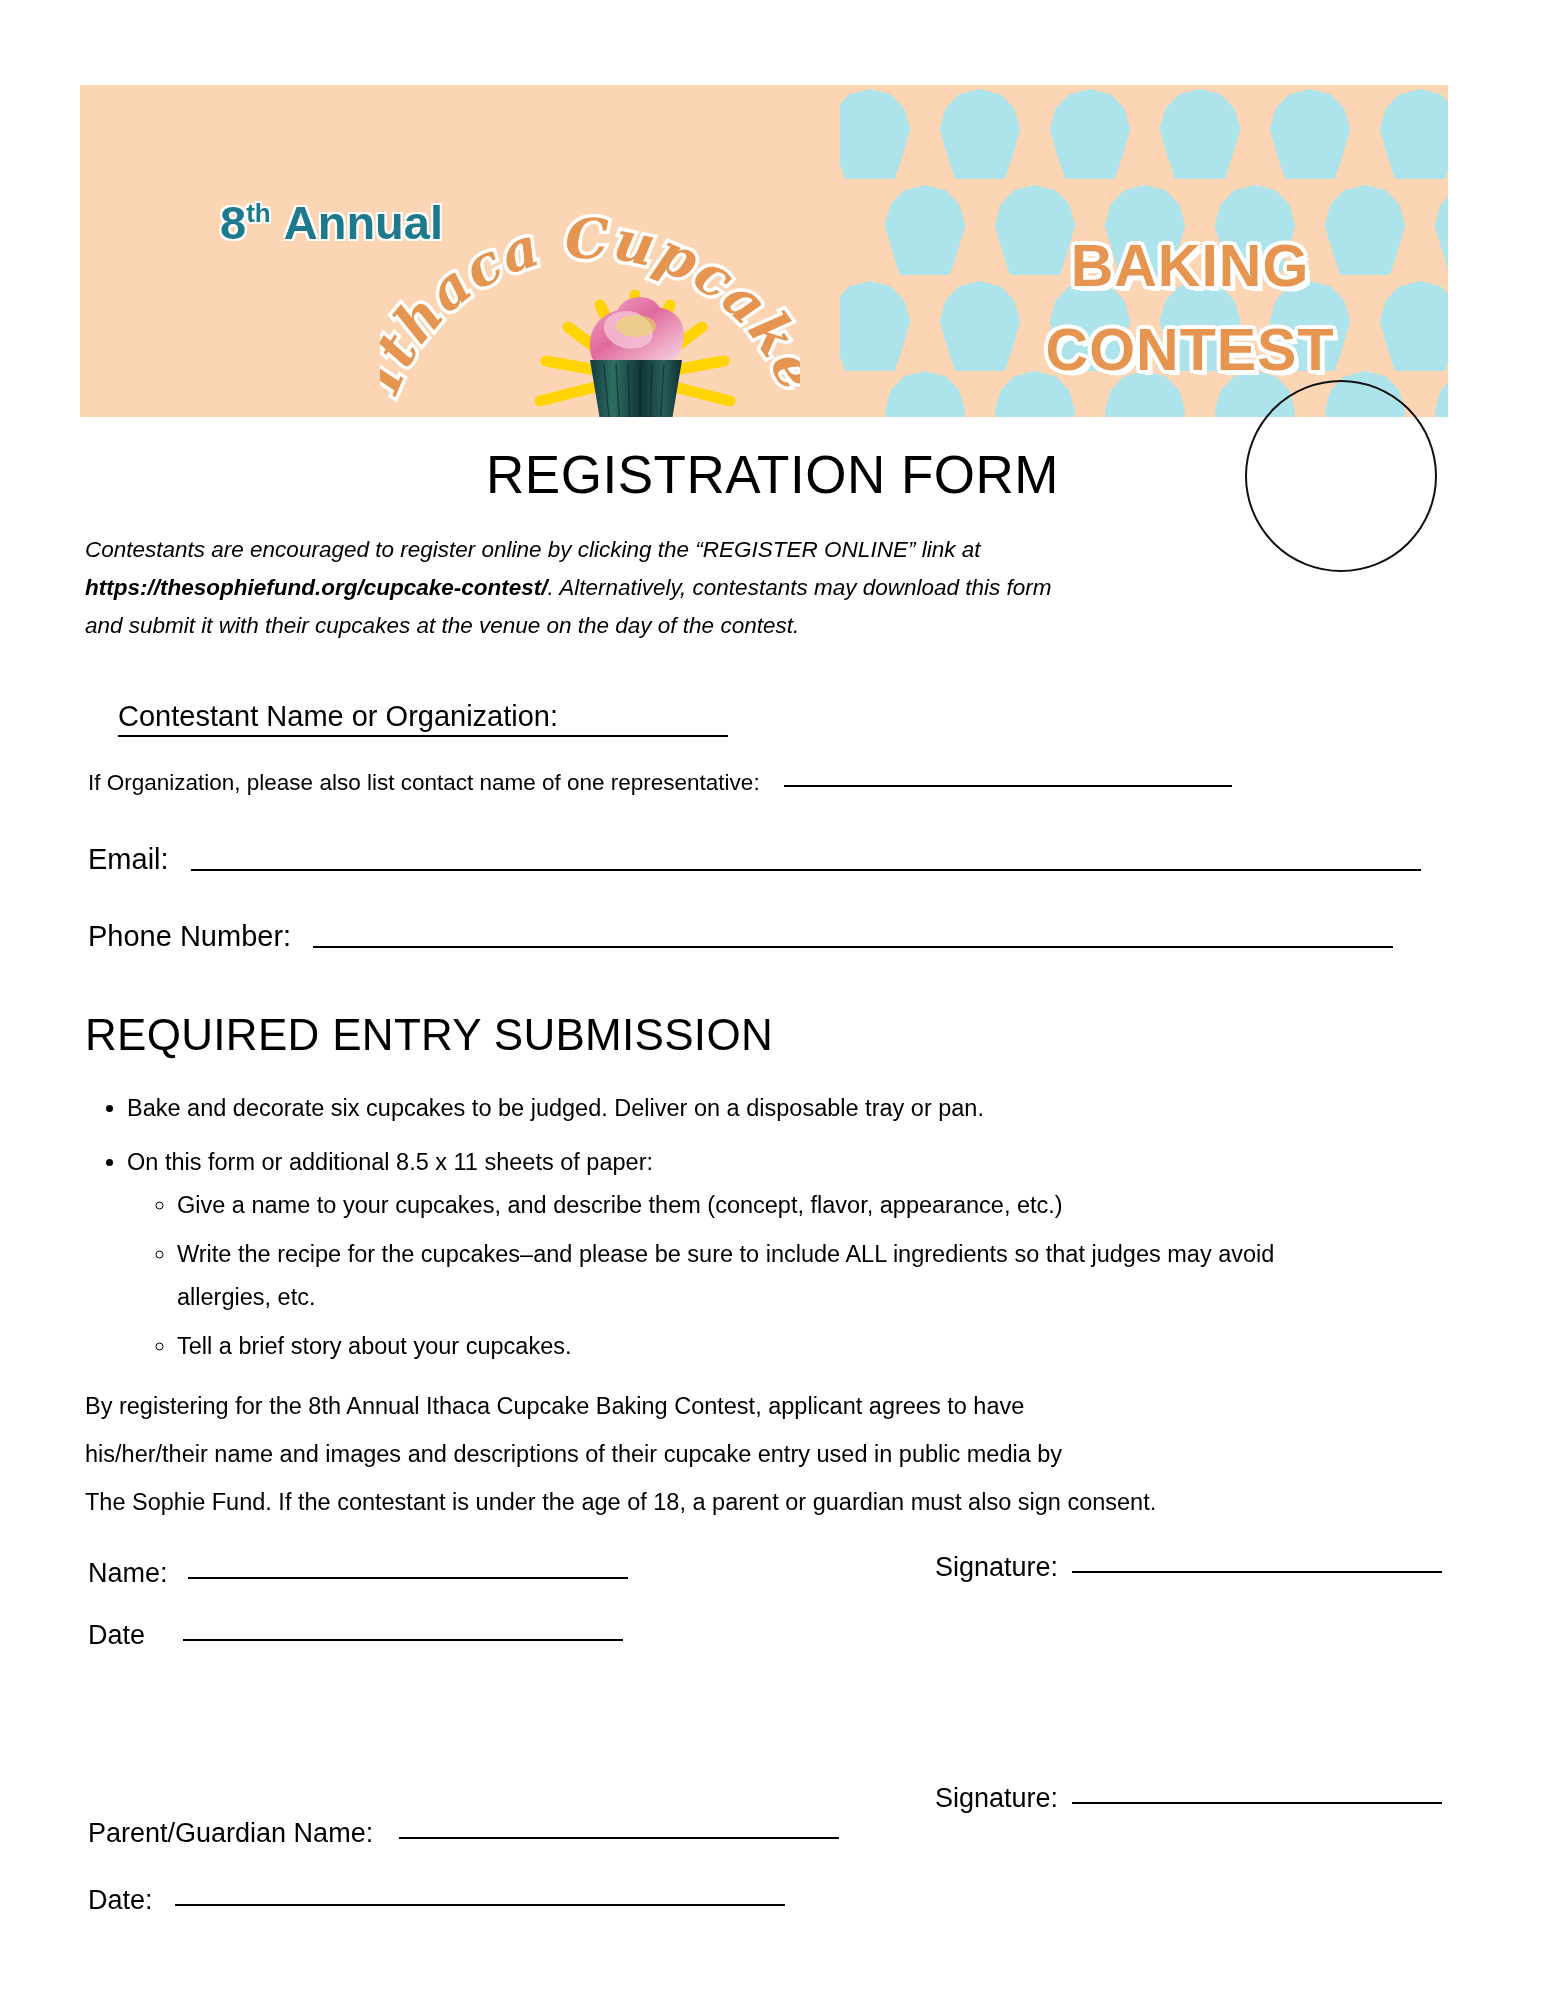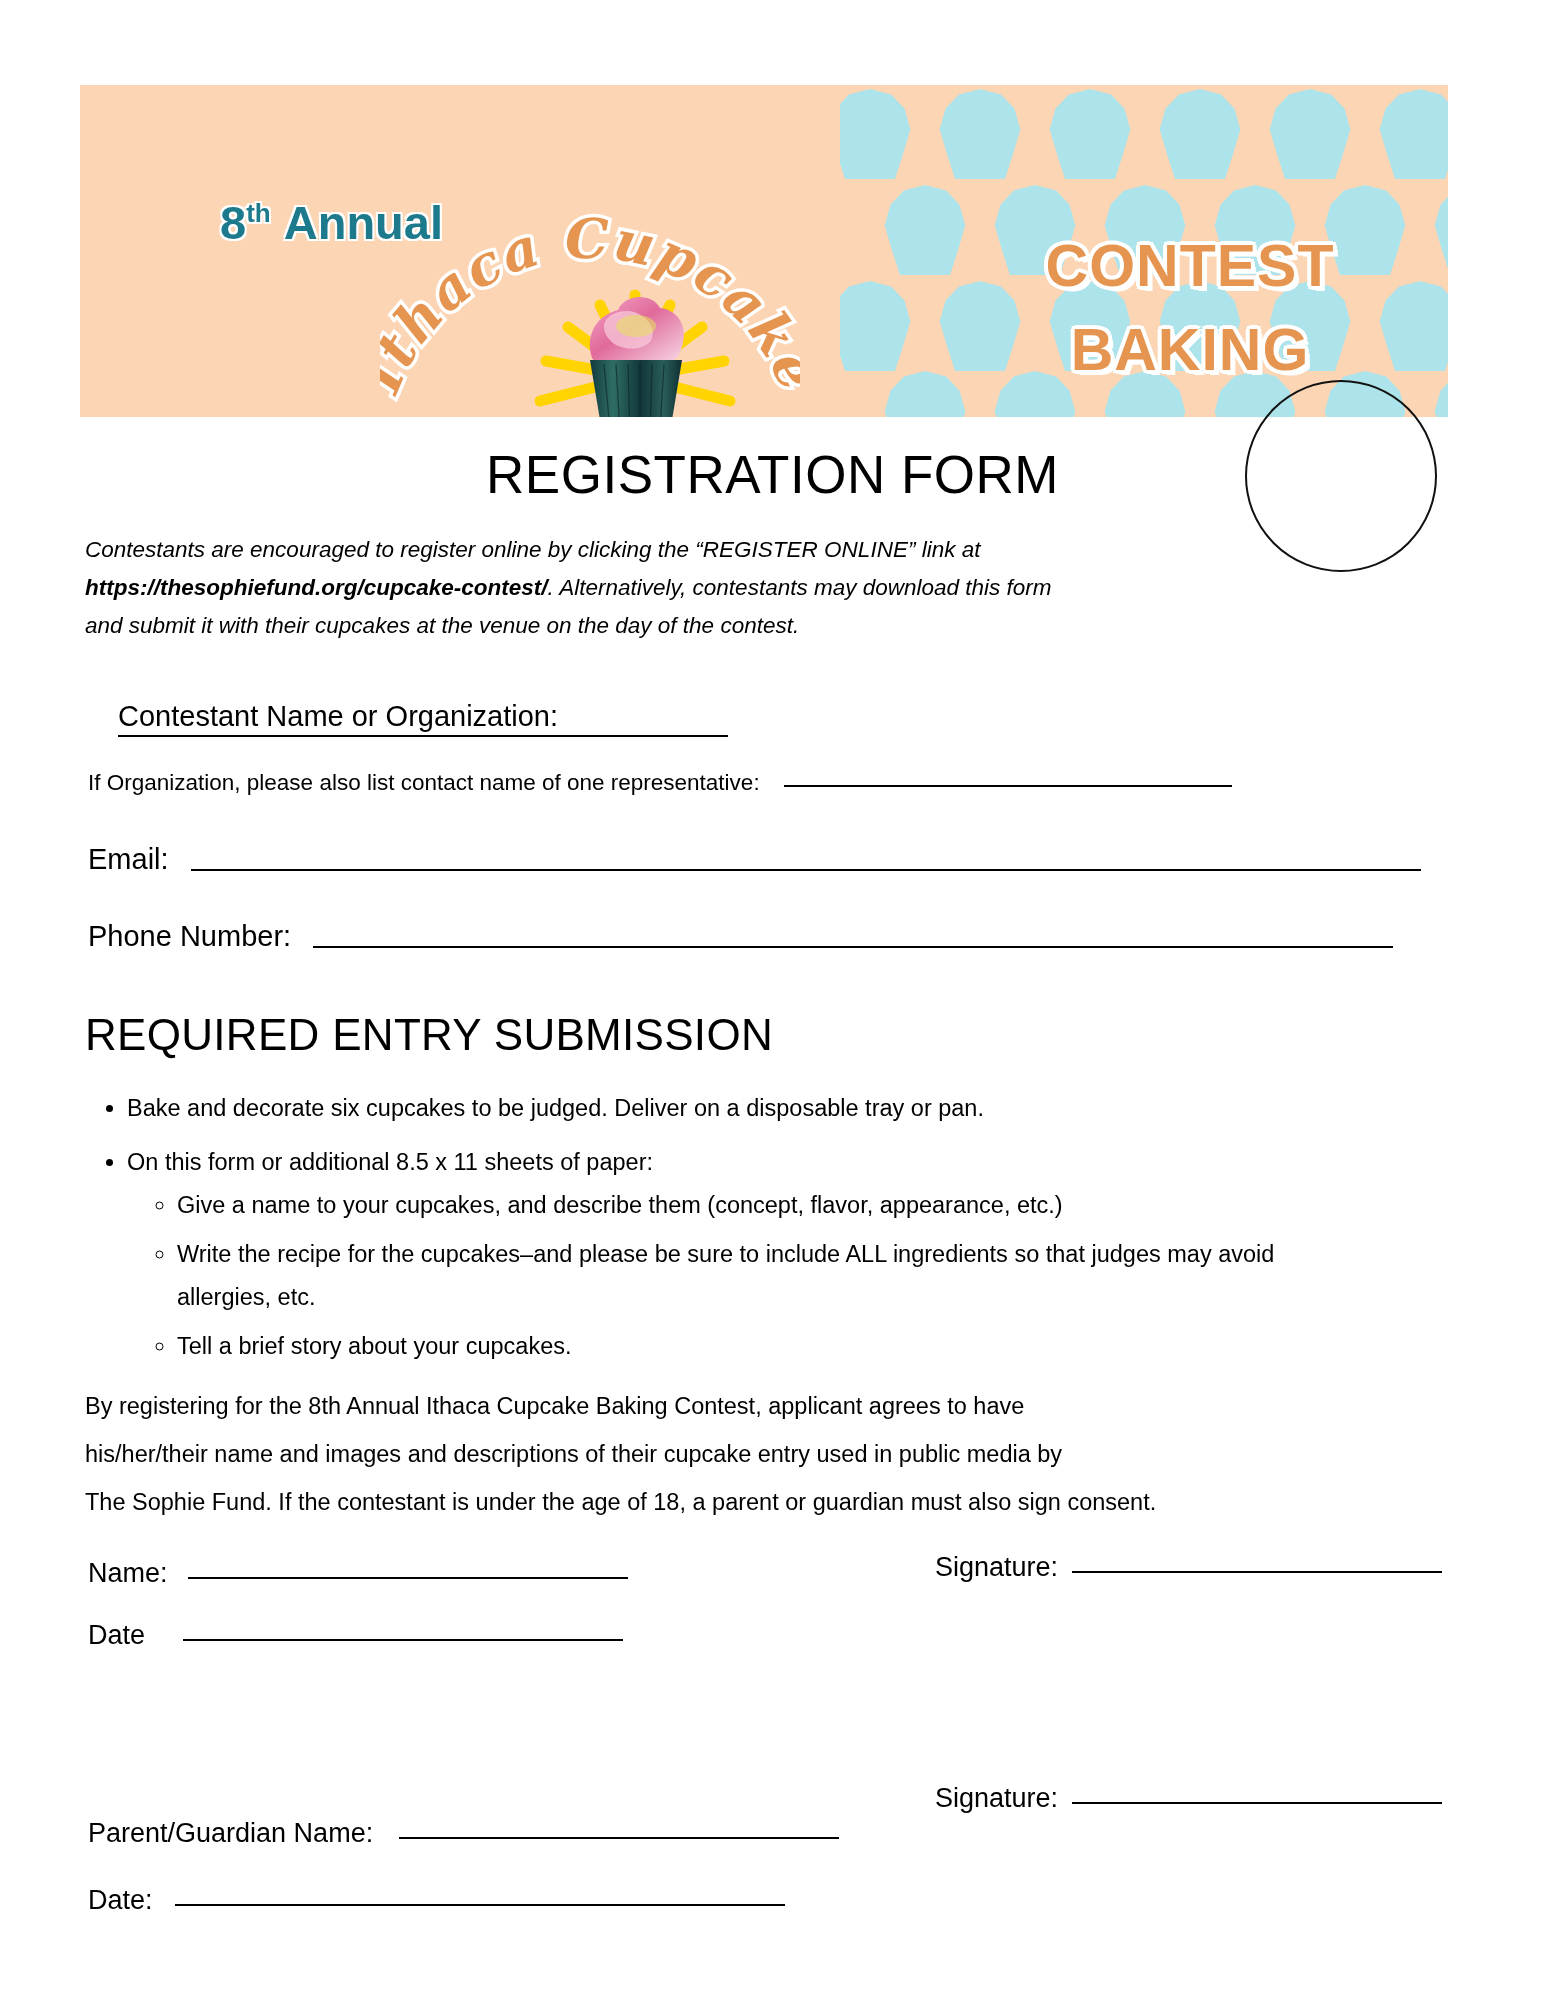--- a/index.html
+++ b/index.html
@@ -254,22 +254,22 @@
       <line x1="34" y1="84" x2="40" y2="150"></line>
       <line x1="46" y1="84" x2="50" y2="152"></line>
       <line x1="58" y1="84" x2="60" y2="153"></line>
       <line x1="70" y1="84" x2="70" y2="153"></line>
       <line x1="82" y1="84" x2="80" y2="152"></line>
       <line x1="94" y1="84" x2="90" y2="150"></line>
     </g>
   </svg>
 
   <div class="banner-title">
+    <div>BAKING</div>
     <div>CONTEST</div>
-    <div>BAKING</div>
   </div>
 </div>
 
 <div class="sticker-circle"></div>
 
 <div class="page">
 
   <div class="form-title">REGISTRATION FORM</div>
 
   <div class="intro">

